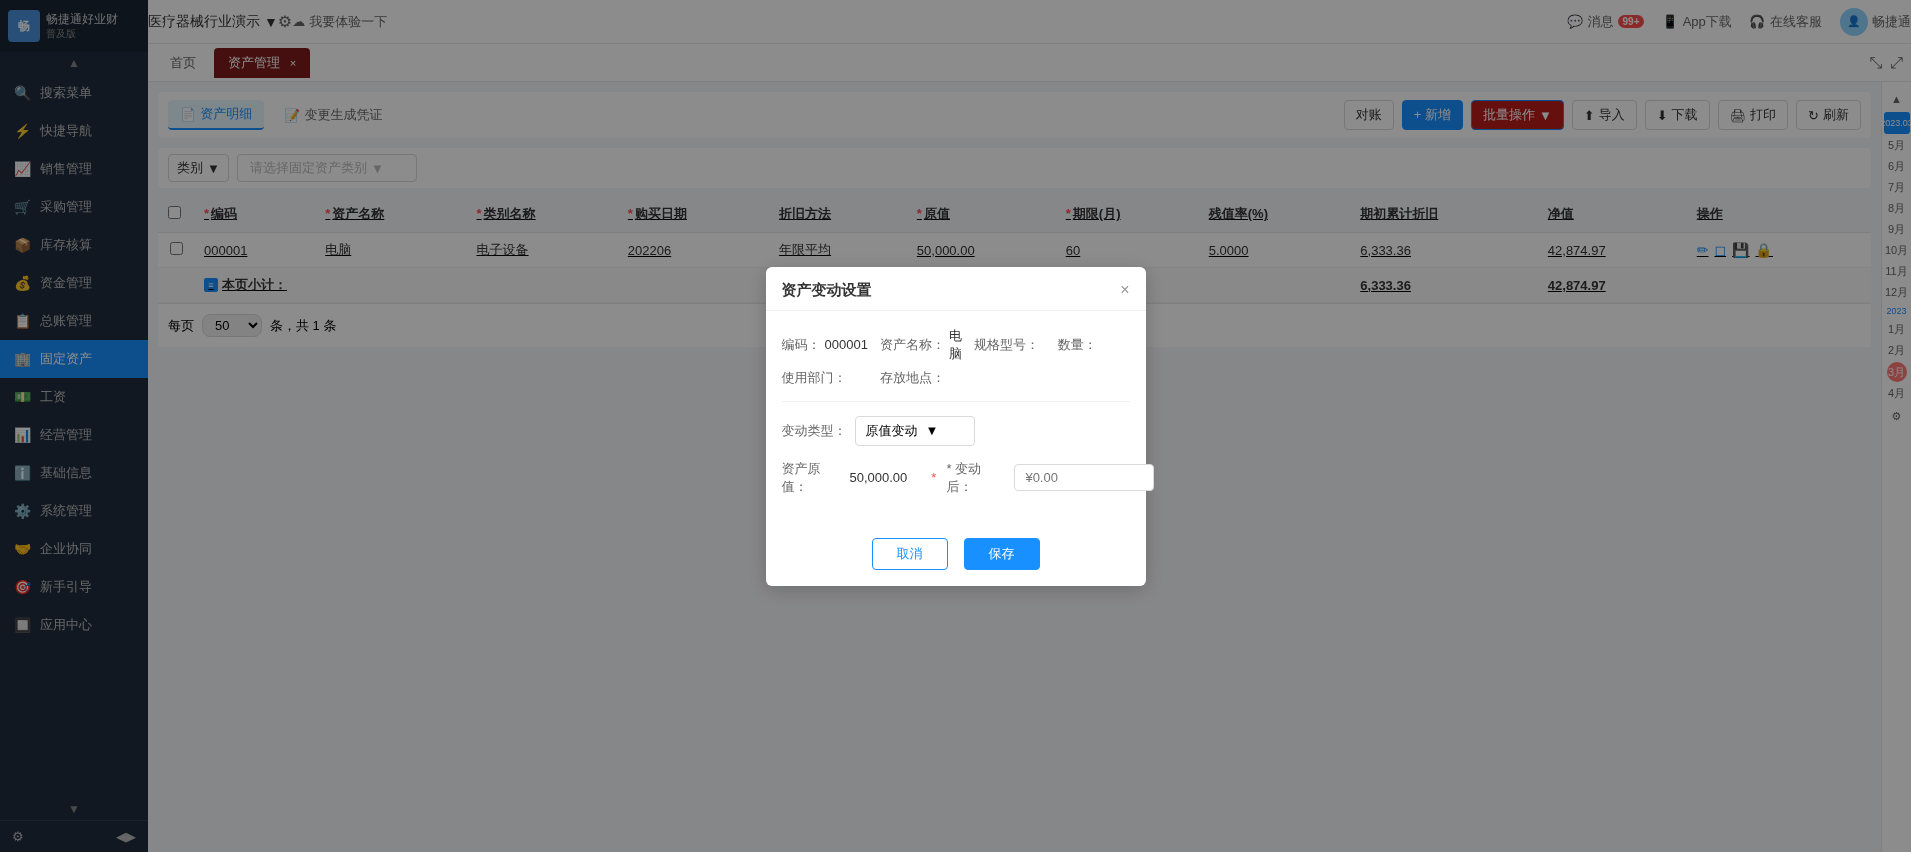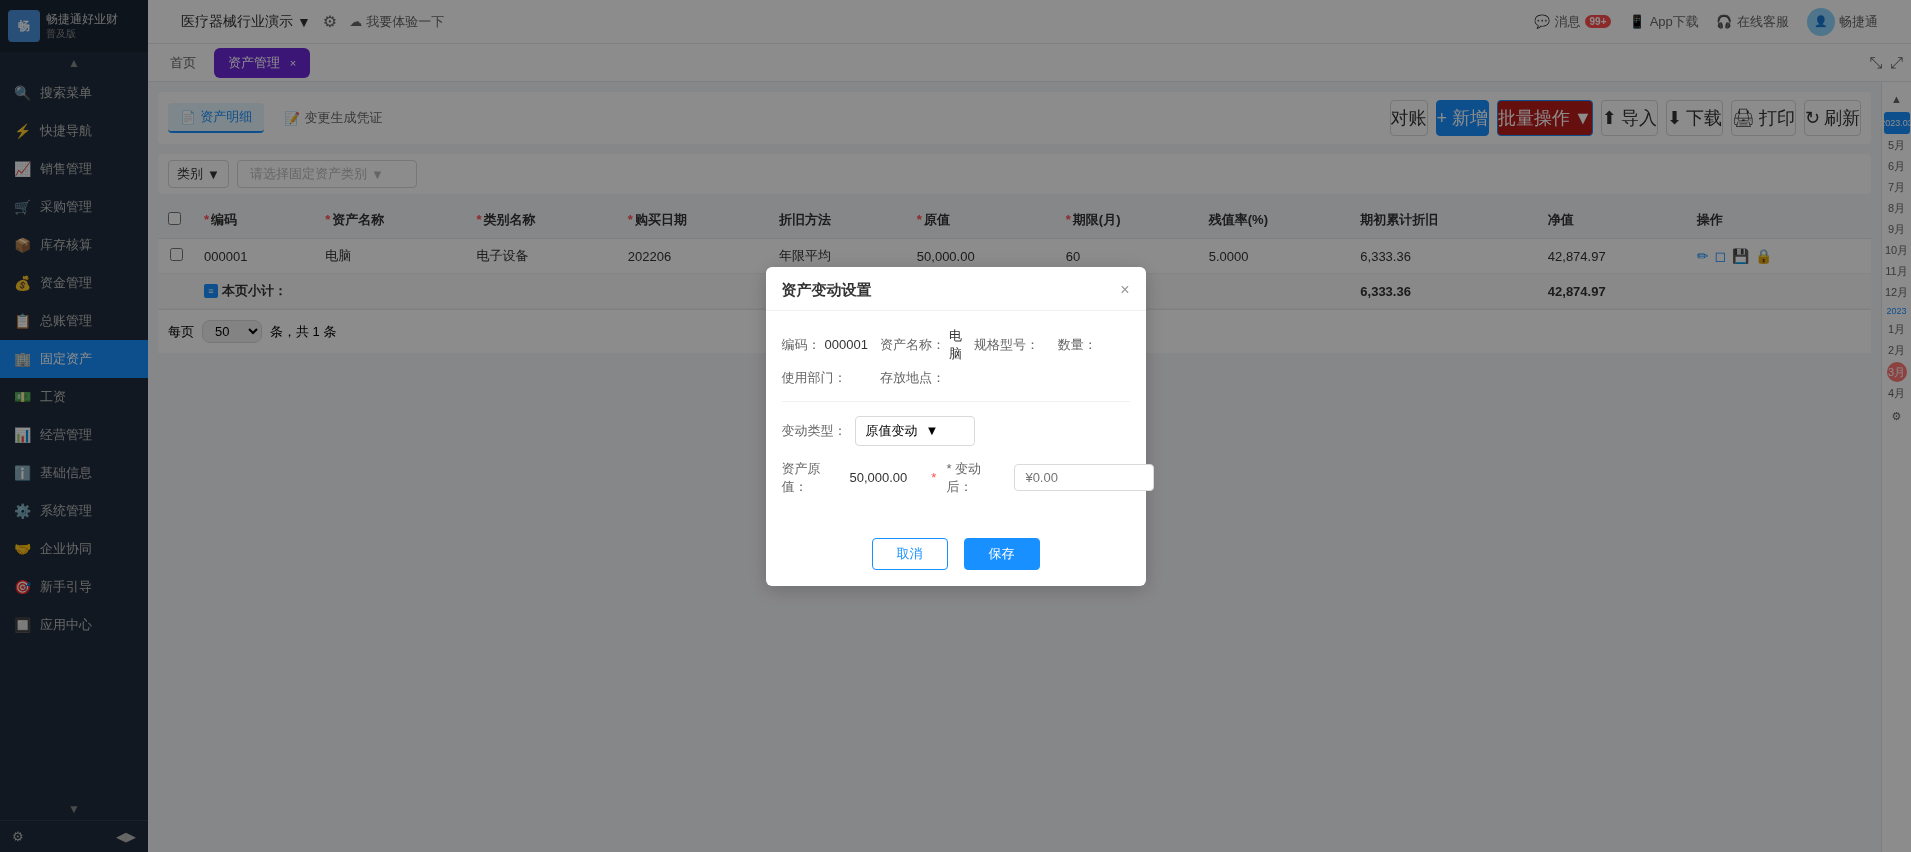--- a/index.html
+++ b/index.html
@@ -28,59 +28,59 @@
     .sidebar-footer-gear { color: #bbb; cursor: pointer; }
     .sidebar-footer-arrow { color: #bbb; cursor: pointer; }
 
     .sidebar-scroll-btn { display: flex; justify-content: center; padding: 4px; }
     .scroll-arrow { color: #888; font-size: 12px; cursor: pointer; }
 
     
     .main-area { flex: 1; display: flex; flex-direction: column; background: #f0f2f5; overflow: hidden; }
 
     
-    .top-bar { background: #fff; height: 44px; display: flex; align-items: center; padding: 0 33px; gap: 12px; border-bottom: 1px solid #e8e8e8; }
+    .top-bar { background: #fff; height: 44px; display: flex; align-items: center; padding: 0 0; border-bottom: 1px solid #e8e8e8; }
     .top-bar-company { display: flex; align-items: center; gap: 4px; font-size: 14px; color: #333; cursor: pointer; }
     .top-bar-settings { color: #666; cursor: pointer; font-size: 16px; }
     .top-bar-experience { display: flex; align-items: center; gap: 4px; color: #666; font-size: 13px; cursor: pointer; }
     .top-bar-right { margin-left: auto; display: flex; align-items: center; gap: 18px; }
     .top-bar-btn { display: flex; align-items: center; gap: 4px; color: #666; font-size: 13px; cursor: pointer; }
     .badge { background: #ff4d4f; color: #fff; border-radius: 10px; font-size: 10px; padding: 1px 5px; font-weight: bold; }
     .top-bar-avatar { width: 28px; height: 28px; border-radius: 50%; background: #91d5ff; display: flex; align-items: center; justify-content: center; font-size: 11px; color: #1890ff; }
 
     
     .tabs-bar { background: #fff; height: 38px; display: flex; align-items: center; padding: 0 8px; border-bottom: 1px solid #e8e8e8; gap: 4px; }
     .tab { padding: 6px 14px; border-radius: 4px 4px 0 0; cursor: pointer; font-size: 13px; color: #666; }
-    .tab.active { background: #6d28d9; color: #fff; border-radius: 6px; }
+    .tab.active { background: #7f1d1d; color: #fff; }
     .tab-home { color: #666; }
     .tab-close { margin-left: 6px; font-size: 11px; cursor: pointer; }
     .tabs-bar-right { margin-left: auto; display: flex; gap: 8px; }
     .tabs-bar-btn { background: none; border: none; cursor: pointer; color: #666; font-size: 16px; }
 
     
     .content-area { flex: 1; display: flex; overflow: hidden; }
     .page-content { flex: 1; padding: 10px; overflow: auto; background: #f5f6fa; }
 
     
     .toolbar { display: flex; align-items: center; gap: 8px; margin-bottom: 10px; background: #fff; padding: 8px 10px; border-radius: 4px; }
     .toolbar-tab { display: flex; align-items: center; gap: 4px; padding: 5px 12px; border-radius: 4px; cursor: pointer; font-size: 13px; color: #666; }
     .toolbar-tab.active { background: #e6f7ff; color: #1890ff; border-bottom: 2px solid #1890ff; }
 
     .toolbar-right { margin-left: auto; display: flex; align-items: center; gap: 8px; }
-    .btn { padding: 5px 0; border-radius: 4px; cursor: pointer; font-size: 18px; border: 1px solid #d9d9d9; background: #fff; color: #333; display: flex; align-items: center; gap: 4px; }
+    .btn { padding: 5px 11px; border-radius: 4px; cursor: pointer; font-size: 13px; border: 1px solid #d9d9d9; background: #fff; color: #333; display: flex; align-items: center; gap: 4px; }
     .btn-primary { background: #1890ff; color: #fff; border-color: #1890ff; }
     .btn-batch { background: #b91c1c; color: #fff; border-color: #1890ff; }
 
     
     .filter-row { display: flex; align-items: center; gap: 8px; margin-bottom: 8px; padding: 6px 10px; background: #fff; border-radius: 4px; }
     .filter-select { border: 1px solid #d9d9d9; border-radius: 4px; padding: 4px 8px; font-size: 13px; color: #333; cursor: pointer; display: flex; align-items: center; gap: 4px; }
     .filter-select-large { border: 1px solid #d9d9d9; border-radius: 4px; padding: 4px 12px; font-size: 13px; color: #bbb; display: flex; align-items: center; gap: 4px; min-width: 180px; }
 
     
-    .table-container { background: #fff; border-radius: 4px; overflow: hidden; }
+    .table-container { background: #fff; border-radius: 4px; overflow: hidden; text-decoration: underline; }
     .table { width: 100%; border-collapse: collapse; font-size: 13px; }
     .table th { background: #f5f6fa; padding: 9px 10px; text-align: left; font-weight: 600; color: #333; border-bottom: 1px solid #e8e8e8; white-space: nowrap; }
     .table td { padding: 8px 10px; border-bottom: 1px solid #f0f0f0; color: #333; white-space: nowrap; }
     .required-star { color: #ff4d4f; margin-right: 2px; }
     .checkbox-cell { width: 36px; text-align: center; }
     .subtotal-row td { background: #fafafa; font-weight: 600; }
     .subtotal-label { display: flex; align-items: center; gap: 4px; }
     .subtotal-icon { width: 14px; height: 14px; background: #1890ff; border-radius: 2px; display: inline-flex; align-items: center; justify-content: center; color: #fff; font-size: 9px; }
 
     

